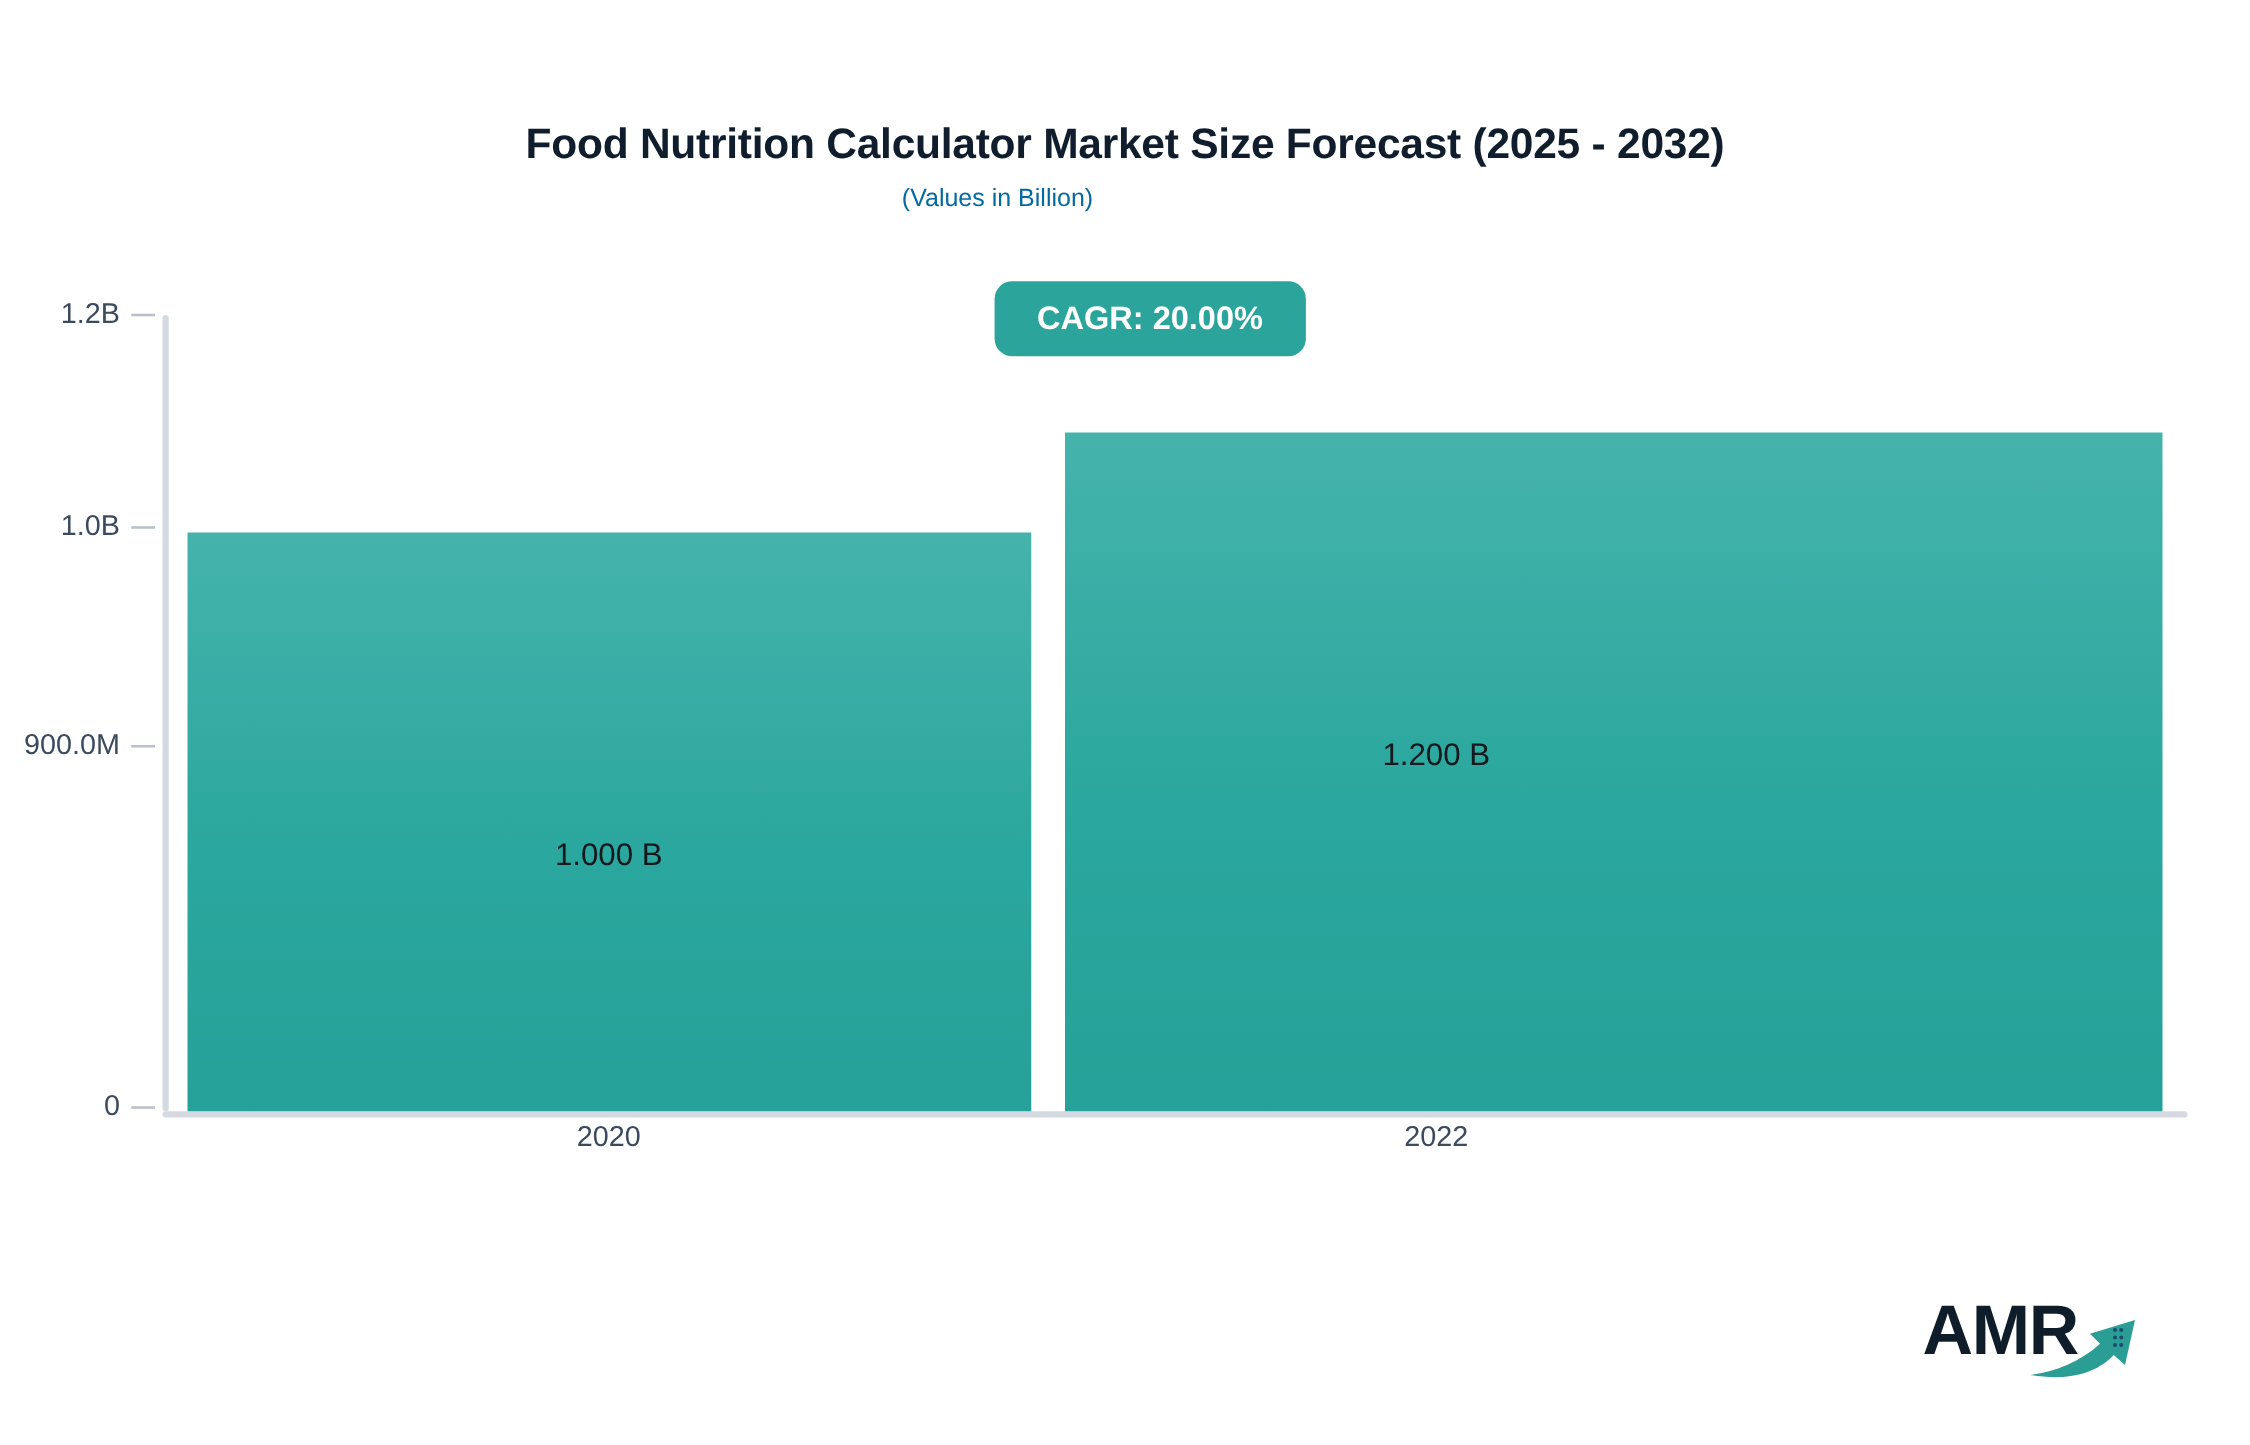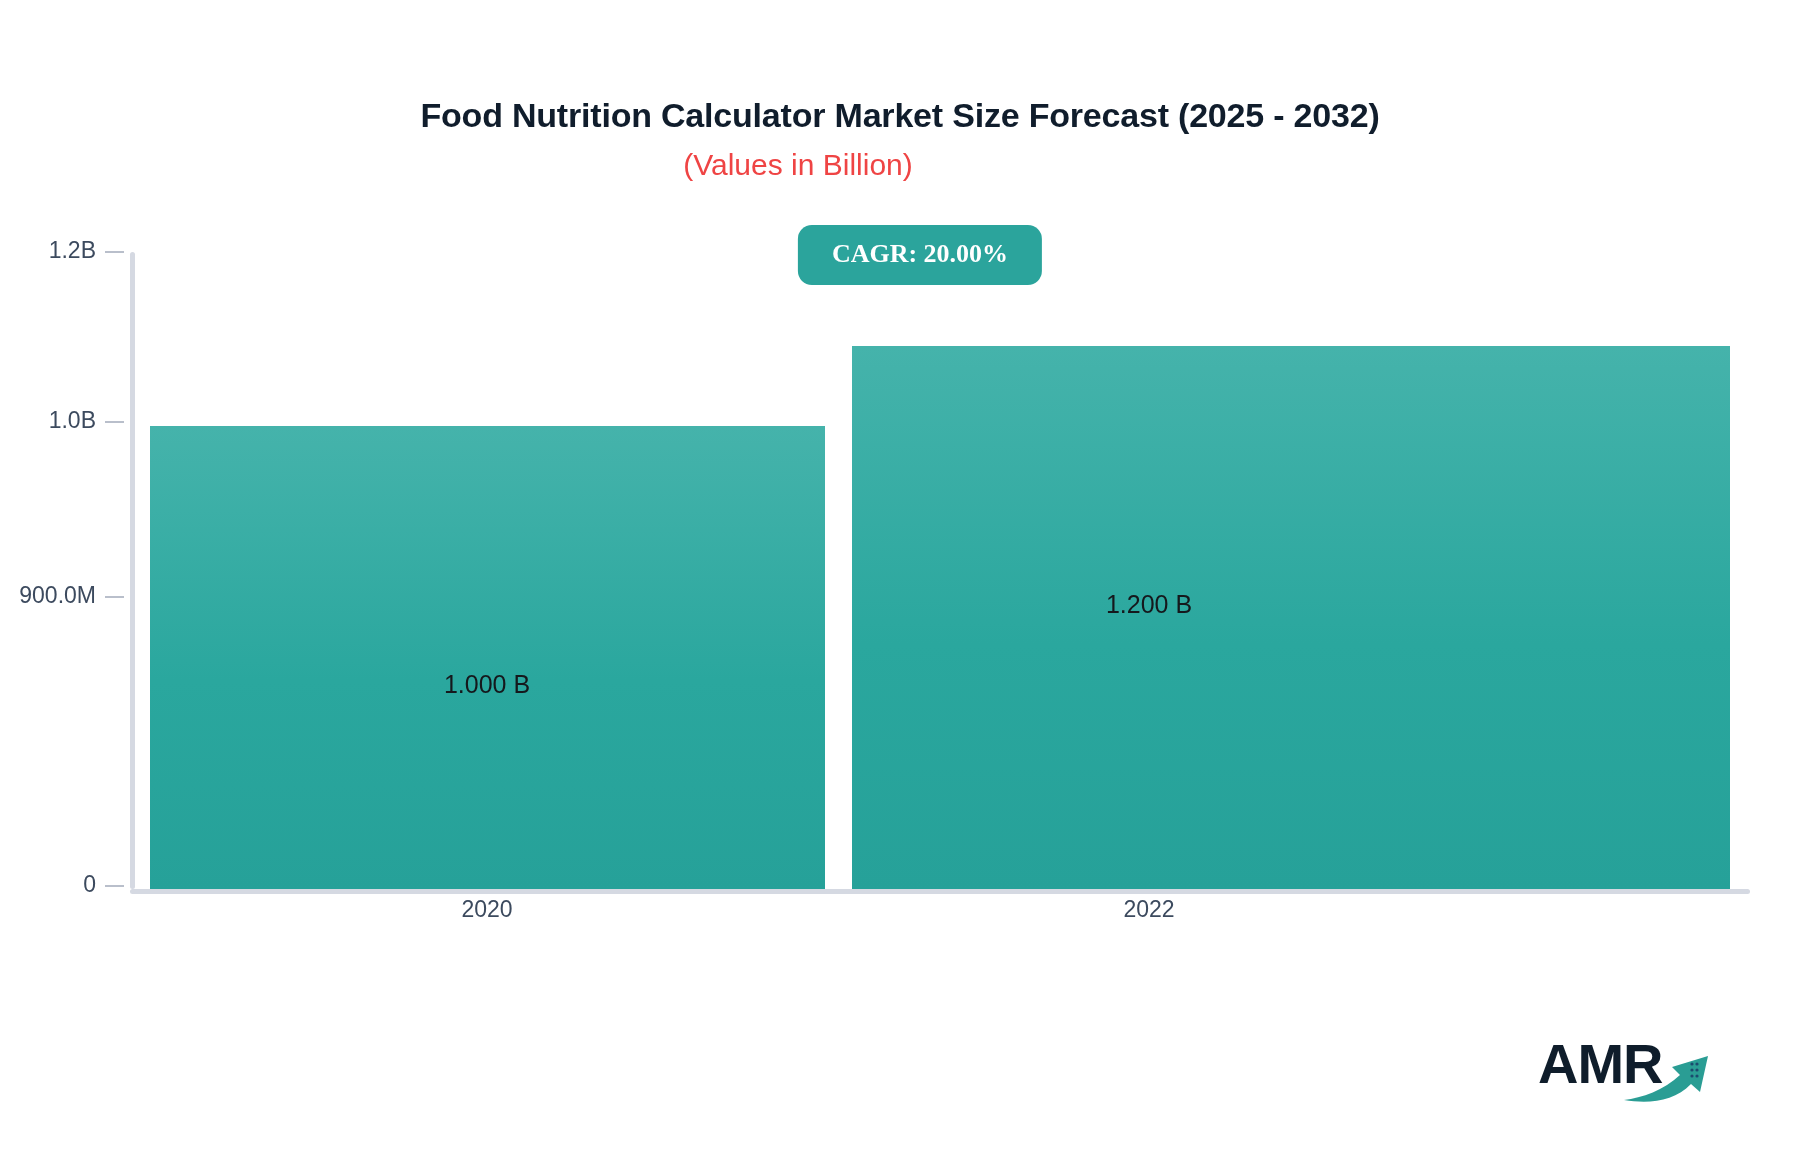--- a/index.html
+++ b/index.html
@@ -35,42 +35,41 @@
     color: #101d2c;
     letter-spacing: -0.2px;
     white-space: nowrap;
   }
   .chart-subtitle {
     position: absolute;
     top: 148px;
     left: 0;
     width: 1596px;
     text-align: center;
-    font-size: 30px;
+    font-size: 20px;
     font-weight: normal;
-    color: #ef4444;
+    color: #0369a1;
     white-space: nowrap;
   }
 
   
   .cagr-badge {
     position: absolute;
     top: 225px;
     left: 50%;
     transform: translateX(-50%);
     background: #2ba49c;
     color: #ffffff;
     font-size: 26px;
     font-weight: bold;
     padding: 16px 34px 18px 34px;
     border-radius: 14px;
     white-space: nowrap;
     line-height: 1;
     box-sizing: border-box;
-    font-family: Liberation Serif, serif;
   }
 
   
   #plot {
     position: absolute;
     left: 130px;
     top: 252px;
     width: 1620px;
     height: 637px;
   }

